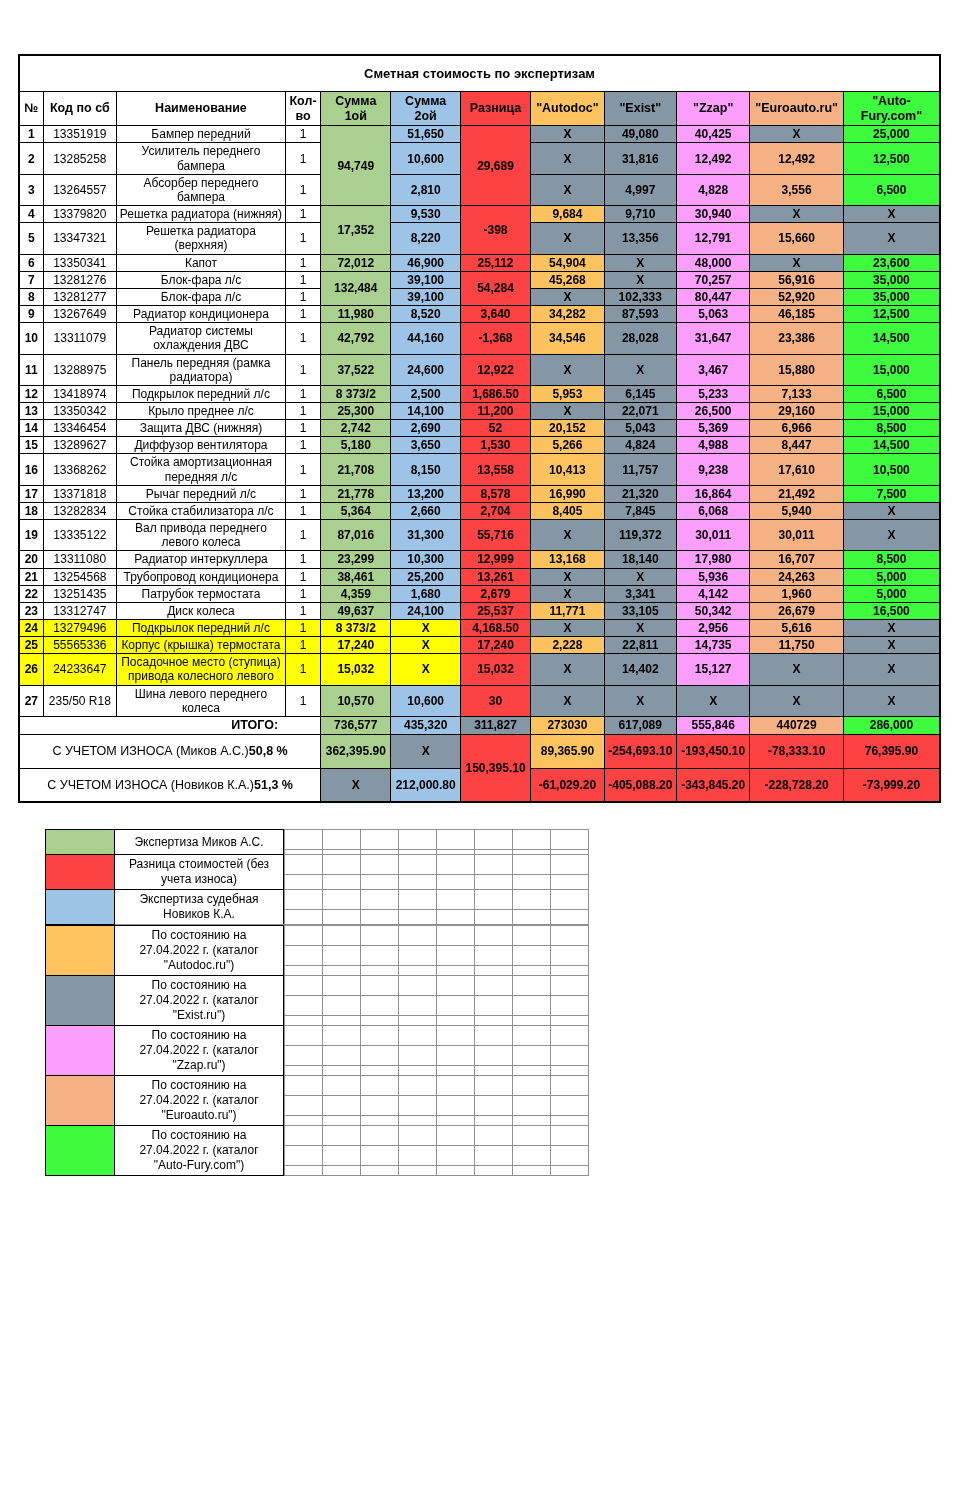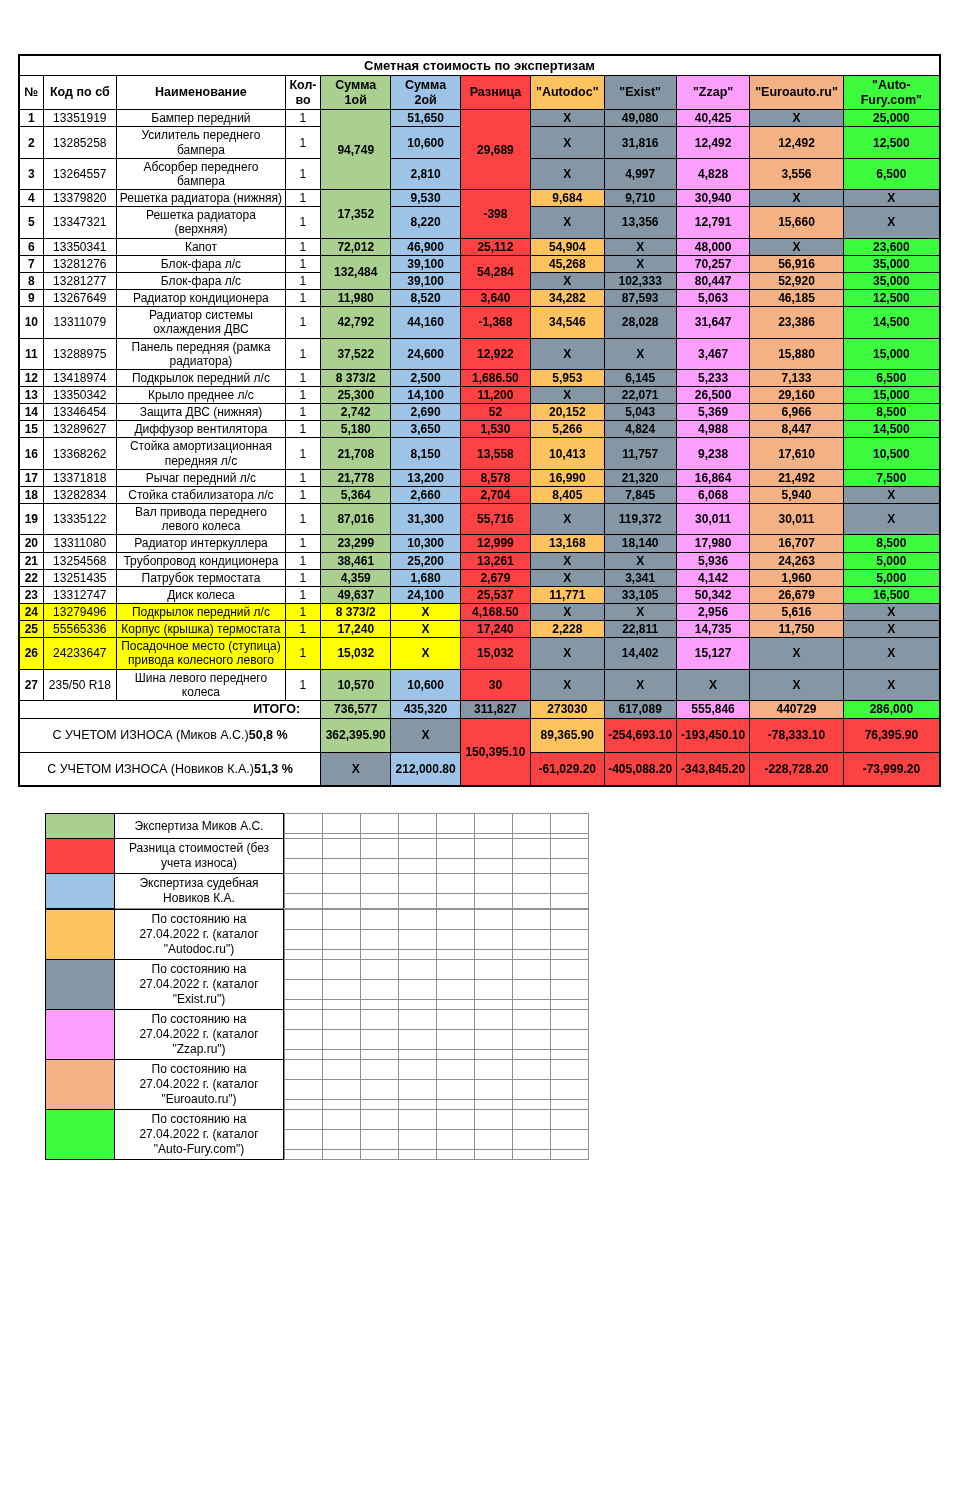--- a/index.html
+++ b/index.html
@@ -17,39 +17,39 @@
     border: 1px solid #000;
     padding: 1px 2px;
     text-align: center;
     vertical-align: middle;
     font-size: 12px;
     line-height: 1.18;
     word-wrap: break-word;
     overflow: hidden;
   }
   .main th { font-weight: 700; white-space: pre-line; font-size: 12.5px; height: 34px; }
-  th.title-cell { height: 18px; font-size: 13px; padding: 2px; }
+  th.title-cell { height: 18px; font-size: 13px; padding: 10px; }
 
   td.num  { font-weight: 700; }
   td.code { font-weight: 400; }
   td.name { font-weight: 400; }
   td.qty  { font-weight: 400; }
   td.val  { font-weight: 700; }
 
   .bg-green       { background: var(--green); }
   .bg-blue        { background: var(--blue); }
   .bg-red         { background: var(--red); margin-top: 8px; }
   .bg-yellow      { background: var(--yellow); }
   .bg-orange      { background: var(--orange); }
   .bg-gray        { background: var(--gray); }
   .bg-magenta     { background: var(--magenta); }
   .bg-salmon      { background: var(--salmon); }
   .bg-brightgreen { background: var(--brightgreen); }
 
-  td.total-label { font-weight: 700; text-align: right; padding-right: 20px; font-size: 12.5px; }
+  td.total-label { font-weight: 700; text-align: right; padding-right: 42px; font-size: 12.5px; }
   td.wear-label  { font-size: 12.5px; }
   td.wear-label b { margin-left: 0; }
   .wear-row td { height: 34px; }
 
   .legend { margin: 26px 0 0 27px; }
   .legend-row { display: flex; align-items: stretch; }
   .legend-row + .legend-row { margin-top: -1px; }
   .legend-swatch { width: 70px; border: 1px solid #000; }
   .legend-text {
     width: 170px; margin-left: -1px; border: 1px solid #000;

